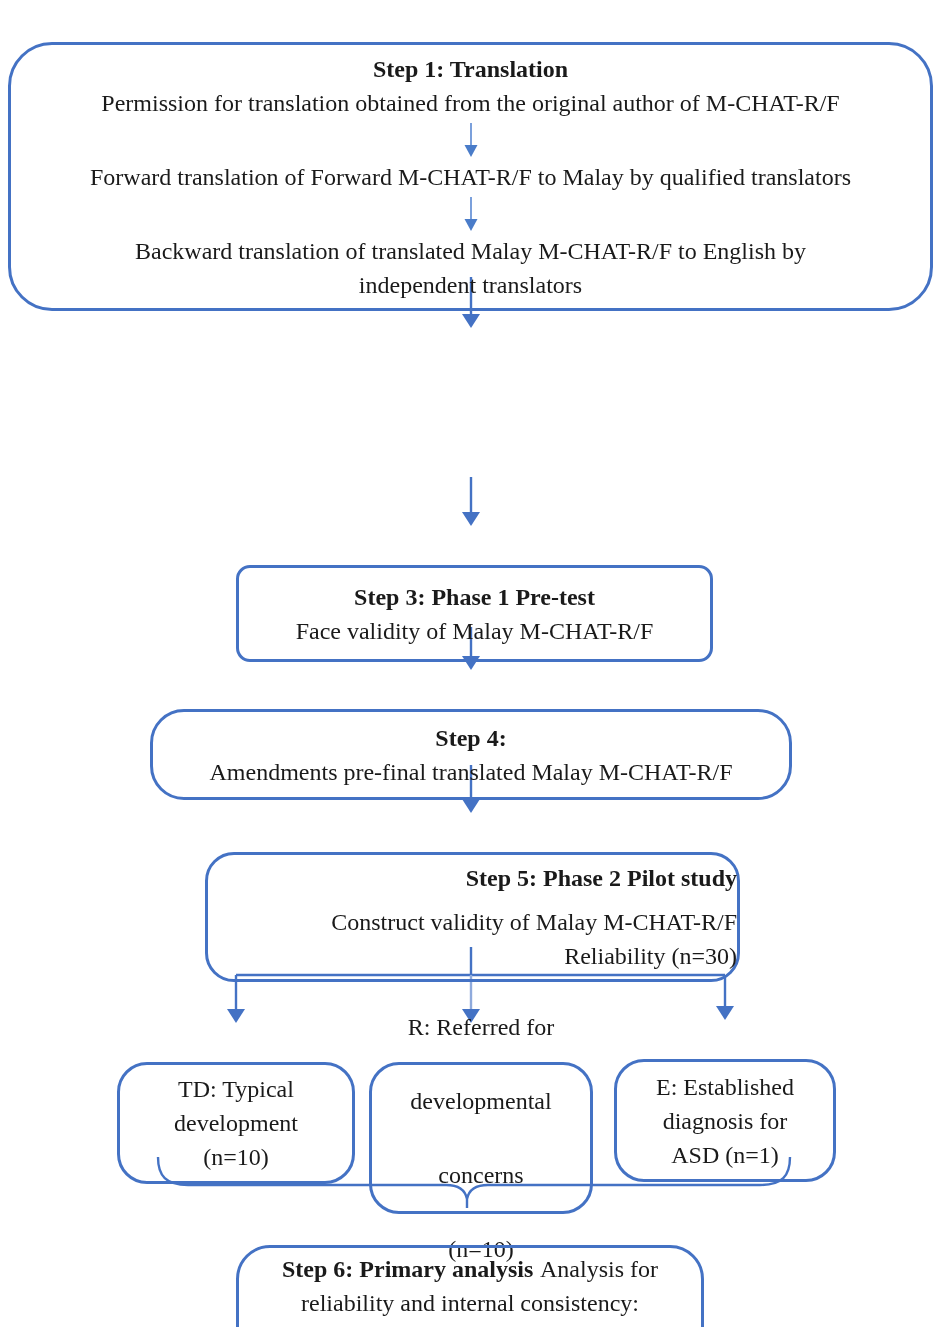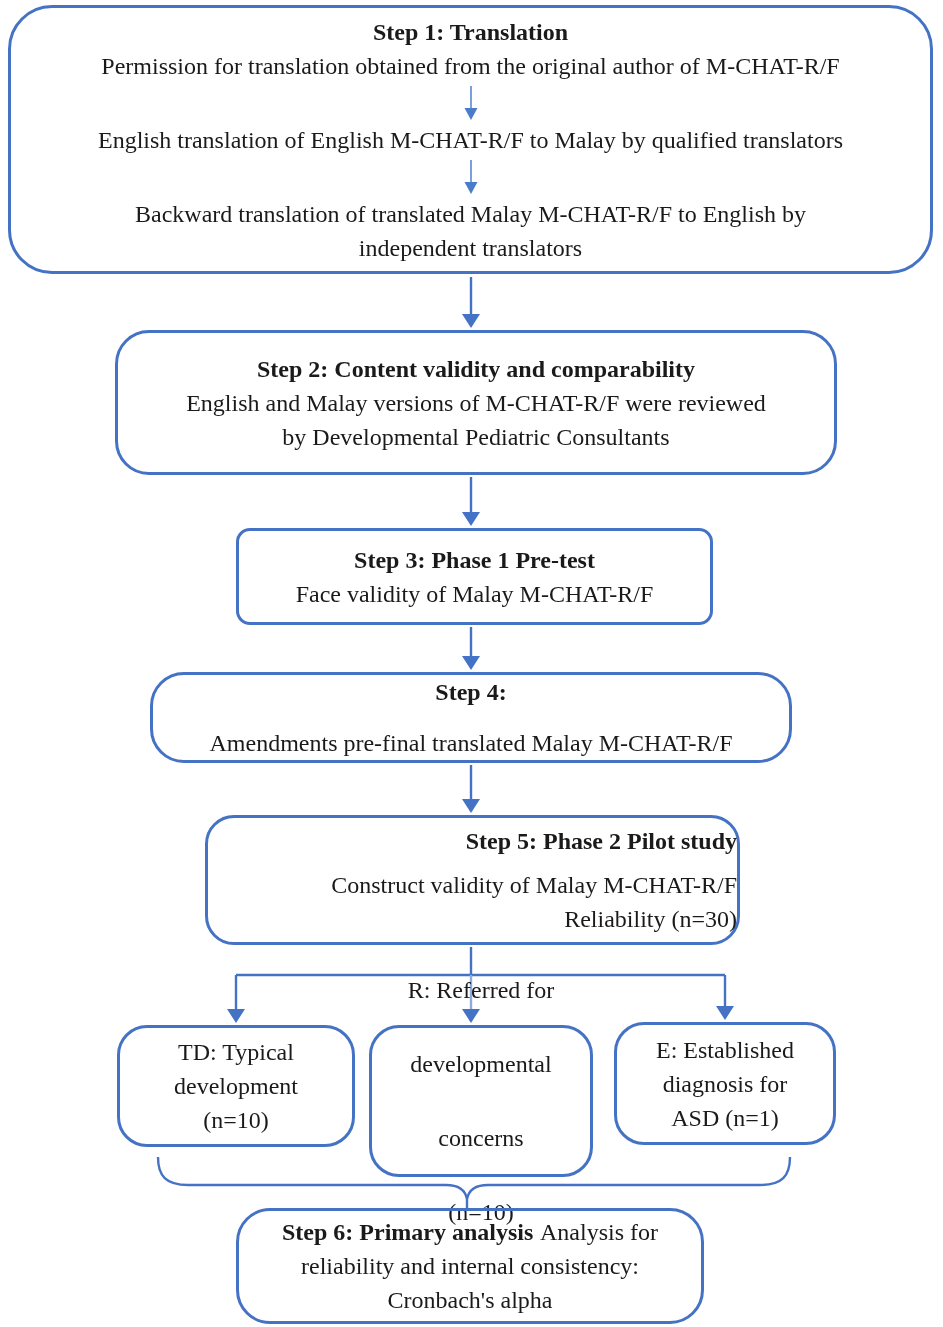--- a/index.html
+++ b/index.html
@@ -30,28 +30,29 @@
     border: 3px solid #4472C4;
     background: transparent;
     display: flex;
     flex-direction: column;
     align-items: center;
     justify-content: center;
     text-align: center;
     font-size: 24px;
     line-height: 34px;
     z-index: 2;
+    margin-top: 37px;
   }
   .title { font-weight: bold; }
   .mini-arrow { display: block; margin: 2px 0; }
 
   #box1 { left: 8px;   top: 5px;    width: 925px; height: 269px; border-radius: 44px; }
   #box2 { left: 115px; top: 330px;  width: 722px; height: 145px; border-radius: 34px; }
   #box3 { left: 236px; top: 528px;  width: 477px; height: 97px;  border-radius: 14px; }
-  #box4 { left: 150px; top: 672px;  width: 642px; height: 91px;  border-radius: 34px; justify-content: space-between; }
+  #box4 { left: 150px; top: 672px;  width: 642px; height: 91px;  border-radius: 34px; }
   #box5 { left: 205px; top: 815px;  width: 535px; height: 130px; border-radius: 29px; align-items: flex-end; }
   #boxTD { left: 117px; top: 1025px; width: 238px; height: 122px; border-radius: 30px; }
   #boxR  { left: 369px; top: 1025px; width: 224px; height: 152px; border-radius: 30px; gap: 40px; }
   #boxE  { left: 614px; top: 1022px; width: 222px; height: 123px; border-radius: 30px; }
   #box6 { left: 236px; top: 1208px; width: 468px; height: 116px; border-radius: 34px; padding: 0 25px; }
 
   #box5 .title { margin-bottom: 10px; }
   #box6 .line6-rest { margin-left: 0.28em; }
 </style>
 </head>
@@ -95,34 +96,29 @@
     <path d="M158,1157 C158,1176 166,1185 188,1185 L446,1185 C458,1185 465,1189 467,1199 L467,1208 M467,1199 C469,1189 476,1185 488,1185 L760,1185 C782,1185 790,1176 790,1157" fill="none" stroke="#4472C4" stroke-width="2.4"></path>
   </svg>
 
   <div class="box" id="box1">
     <div class="title">Step 1: Translation</div>
     <div class="line">Permission for translation obtained from the original author of M-CHAT-R/F</div>
     <svg class="mini-arrow" width="22" height="36" viewBox="0 0 22 36">
       <line x1="11" y1="1" x2="11" y2="24" stroke="#6C96D8" stroke-width="1.8"></line>
       <polygon points="4.5,23 17.5,23 11,35" fill="#4A7CC9"></polygon>
     </svg>
-    <div class="line">English translation of English M-CHAT-R/F to Malay by qualified translators</div>
+    <div class="line">Forward translation of Forward M-CHAT-R/F to Malay by qualified translators</div>
     <svg class="mini-arrow" width="22" height="36" viewBox="0 0 22 36">
       <line x1="11" y1="1" x2="11" y2="24" stroke="#6C96D8" stroke-width="1.8"></line>
       <polygon points="4.5,23 17.5,23 11,35" fill="#4A7CC9"></polygon>
     </svg>
     <div class="line">Backward translation of translated Malay M-CHAT-R/F to English by</div>
     <div class="line">independent translators</div>
   </div>
 
-  <div class="box" id="box2">
-    <div class="title">Step 2: Content validity and comparability</div>
-    <div class="line">English and Malay versions of M-CHAT-R/F were reviewed</div>
-    <div class="line">by Developmental Pediatric Consultants</div>
-  </div>
 
   <div class="box" id="box3">
     <div class="title">Step 3: Phase 1 Pre-test</div>
     <div class="line">Face validity of Malay M-CHAT-R/F</div>
   </div>
 
   <div class="box" id="box4">
     <div class="title">Step 4:</div>
     <div class="line">Amendments pre-final translated Malay M-CHAT-R/F</div>
   </div>

